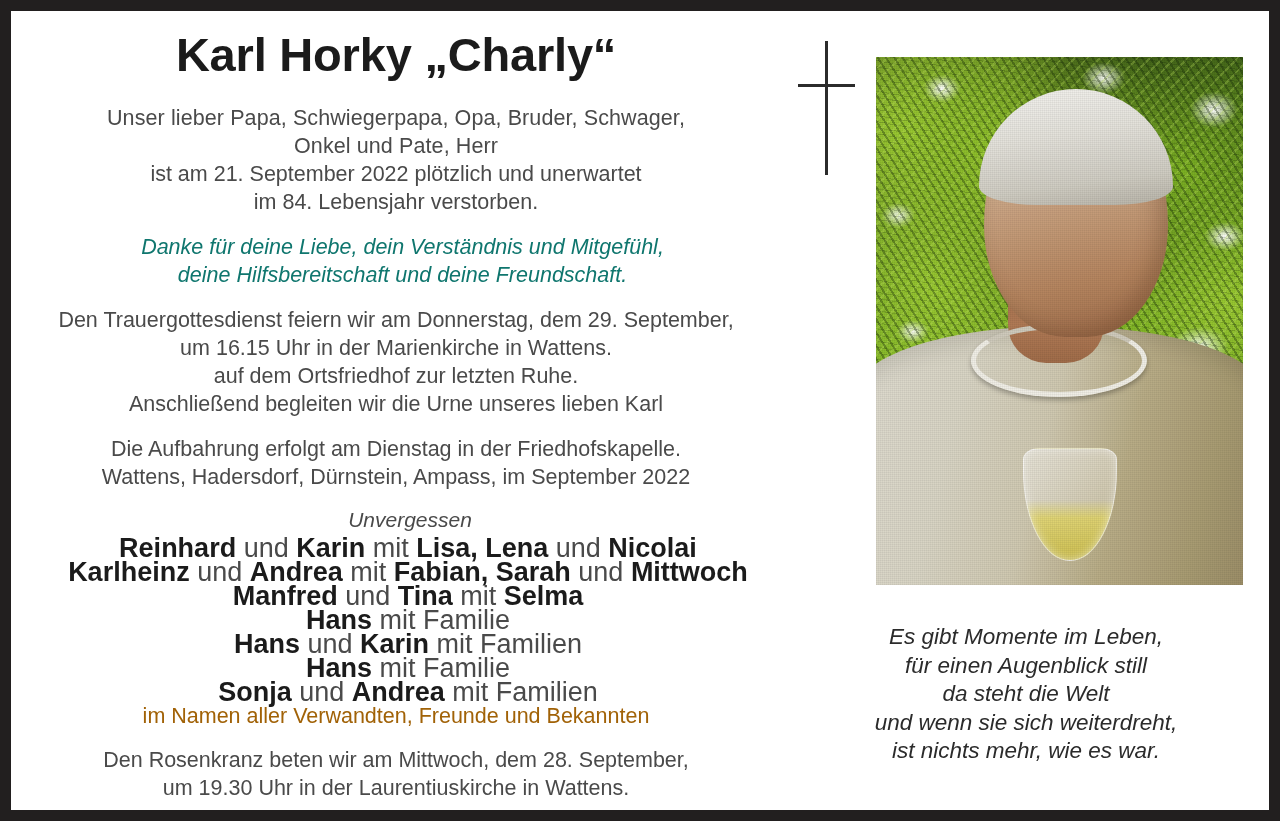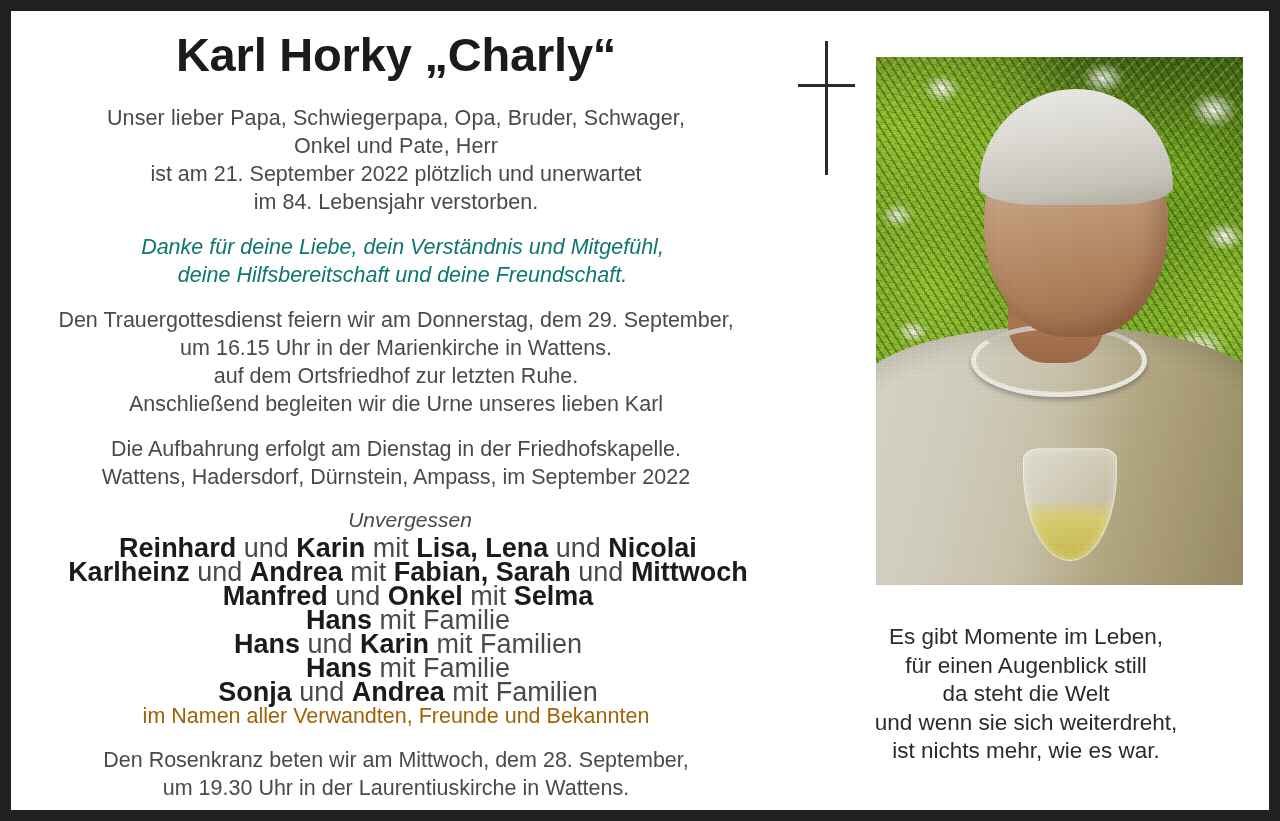--- a/index.html
+++ b/index.html
@@ -263,20 +263,21 @@
   #verse {
     position: absolute;
     left: 10px;
     top: 612px;
     width: 470px;
     text-align: center;
   }
   .verse-line {
     font-size: 22.5px;
     line-height: 28.5px;
+    font-style: italic;
     color: #2b2b2b;
   }
 </style>
 </head>
 <body>
 
 <div id="page">
   <div id="inner">
 
     <div id="left-column">
@@ -311,21 +312,21 @@
 
       <div class="para-tight">
         <div class="body-line">Wattens, Hadersdorf, Dürnstein, Ampass, im September 2022</div>
       </div>
 
       <div id="unvergessen">Unvergessen</div>
 
       <div id="family-list">
           <div class="family-line"><b>Reinhard</b><span> und </span><b>Karin</b><span> mit </span><b>Lisa, Lena</b><span> und </span><b>Nicolai</b></div>
           <div class="family-line"><b>Karlheinz</b><span> und </span><b>Andrea</b><span> mit </span><b>Fabian, Sarah</b><span> und </span><b>Mittwoch</b></div>
-          <div class="family-line"><b>Manfred</b><span> und </span><b>Onkel</b><span> mit </span><b>Selma</b></div>
+          <div class="family-line"><b>Manfred</b><span> und </span><b>Tina</b><span> mit </span><b>Selma</b></div>
           <div class="family-line"><b>Hans</b><span> mit Familie</span></div>
           <div class="family-line"><b>Hans</b><span> und </span><b>Karin</b><span> mit Familien</span></div>
           <div class="family-line"><b>Hans</b><span> mit Familie</span></div>
           <div class="family-line"><b>Sonja</b><span> und </span><b>Andrea</b><span> mit Familien</span></div>
         </div>
 
       <div id="in-name-of">im Namen aller Verwandten, Freunde und Bekannten</div>
 
       <div id="rosary-block">
         <div class="body-line">Den Rosenkranz beten wir am Mittwoch, dem 28. September,</div>

